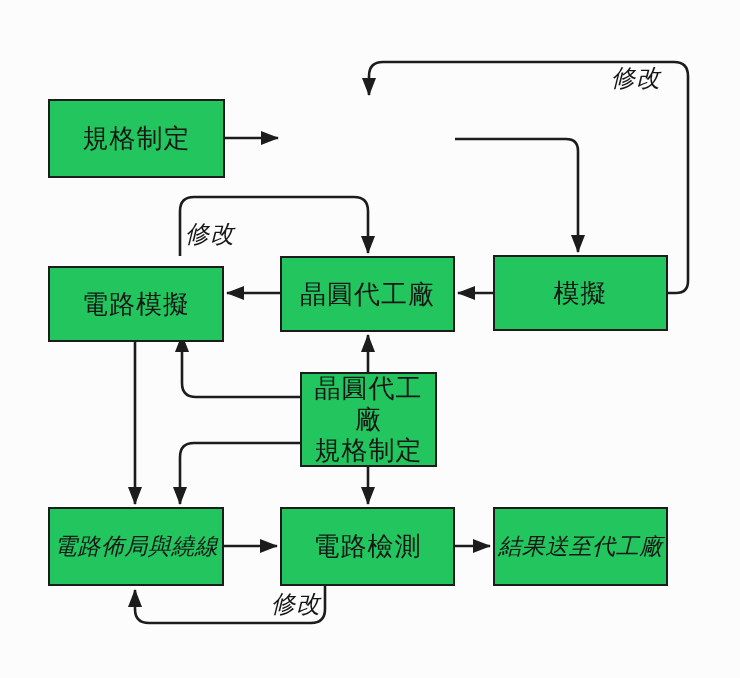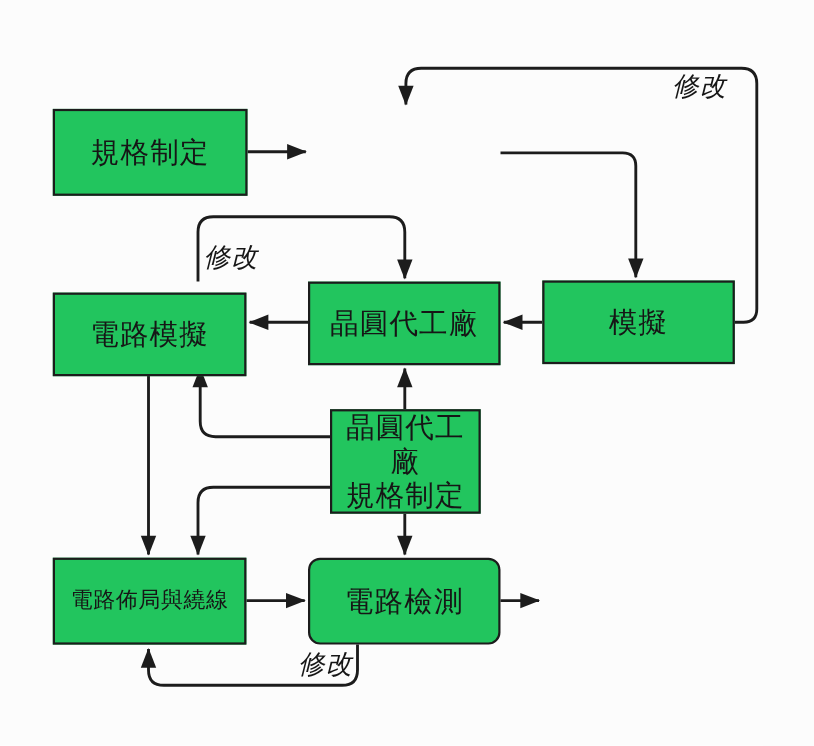--- a/index.html
+++ b/index.html
@@ -35,38 +35,38 @@
     border: 2.6px solid #1c1c1c;
     display: flex;
     align-items: center;
     justify-content: center;
     text-align: center;
     font-size: 26px;
     letter-spacing: 1px;
     line-height: 31px;
     white-space: pre-line;
   }
-  .node.small { font-size: 20px; letter-spacing: 0.5px; }
+  .node.small { font-size: 23px; letter-spacing: 0.5px; font-style: italic; }
   .edge-label {
     position: absolute;
     font-size: 24px;
     letter-spacing: 1px;
     color: #161616;
     text-align: center;
     font-style: italic;
   }
   
   #n-spec    { left: 48px;  top: 99px;  width: 177px; height: 79px; }
   #n-hdl     { left: 281px; top: 98px;  width: 174px; height: 80px; }
   #n-sim     { left: 493px; top: 255px; width: 175px; height: 76px; }
   #n-synth   { left: 280px; top: 256px; width: 175px; height: 76px; }
   #n-circsim { left: 48px;  top: 266px; width: 176px; height: 76px; }
   #n-db      { left: 300px; top: 372px; width: 137px; height: 95px; }
   #n-layout  { left: 48px;  top: 507px; width: 176px; height: 79px; }
-  #n-test    { left: 280px; top: 507px; width: 175px; height: 79px; border-radius: 11px; }
+  #n-test    { left: 280px; top: 507px; width: 175px; height: 79px; }
   #n-result  { left: 493px; top: 507px; width: 175px; height: 79px; }
   #lbl-top    { left: 606px; top: 62px;  width: 60px; }
   #lbl-mid    { left: 182px; top: 218px; width: 56px; }
   #lbl-bottom { left: 266px; top: 588px; width: 60px; }
 </style>
 </head>
 <body>
 
 <div class="stage">
 
@@ -93,18 +93,19 @@
   </svg>
 
   <div class="node" id="n-spec">規格制定</div>
   <div class="node" id="n-sim">模擬</div>
   <div class="node" id="n-synth">晶圓代工廠</div>
   <div class="node" id="n-circsim">電路模擬</div>
   <div class="node" id="n-db">晶圓代工廠
 規格制定</div>
   <div class="node small" id="n-layout">電路佈局與繞線</div>
   <div class="node" id="n-test">電路檢測</div>
+  <div class="node small" id="n-result">結果送至代工廠</div>
 
   <div class="edge-label" id="lbl-top">修改</div>
   <div class="edge-label" id="lbl-mid">修改</div>
   <div class="edge-label" id="lbl-bottom">修改</div>
 
 </div>
 
 </body></html>

